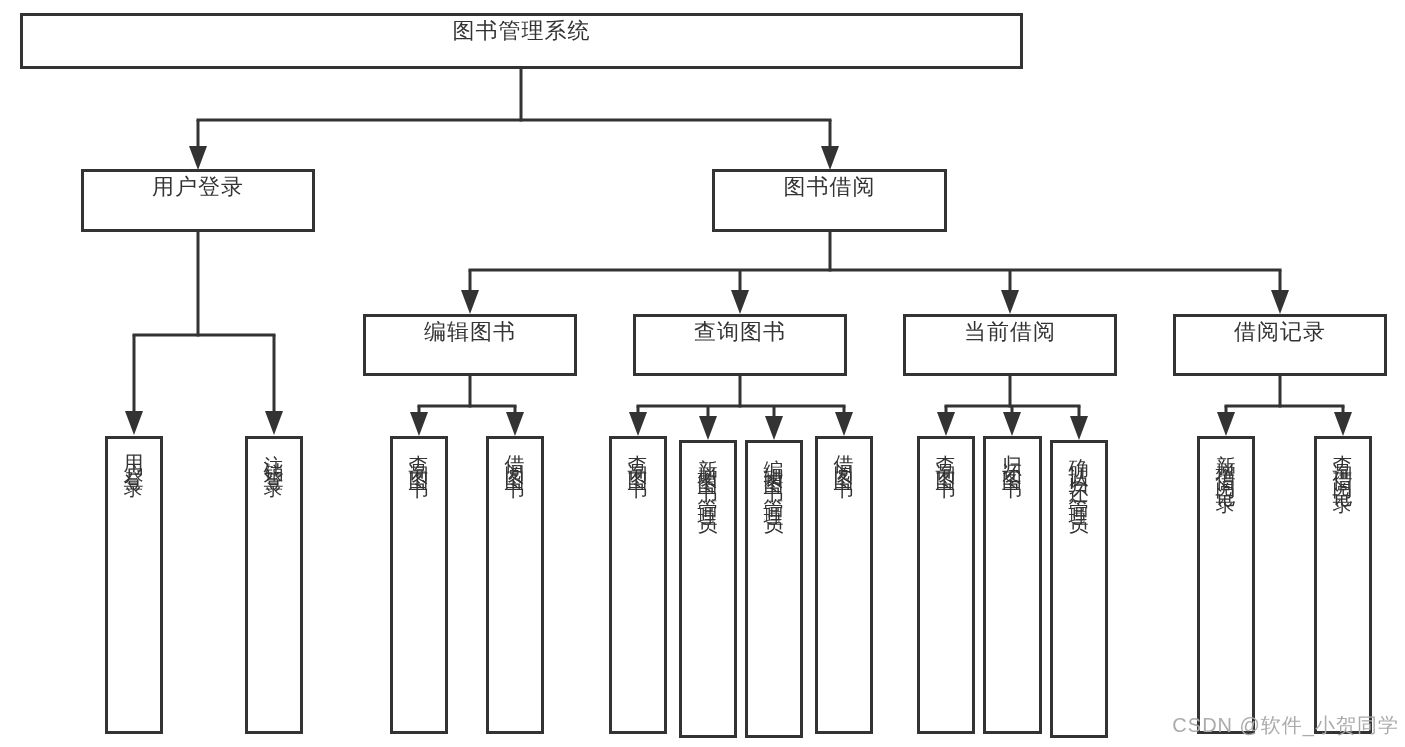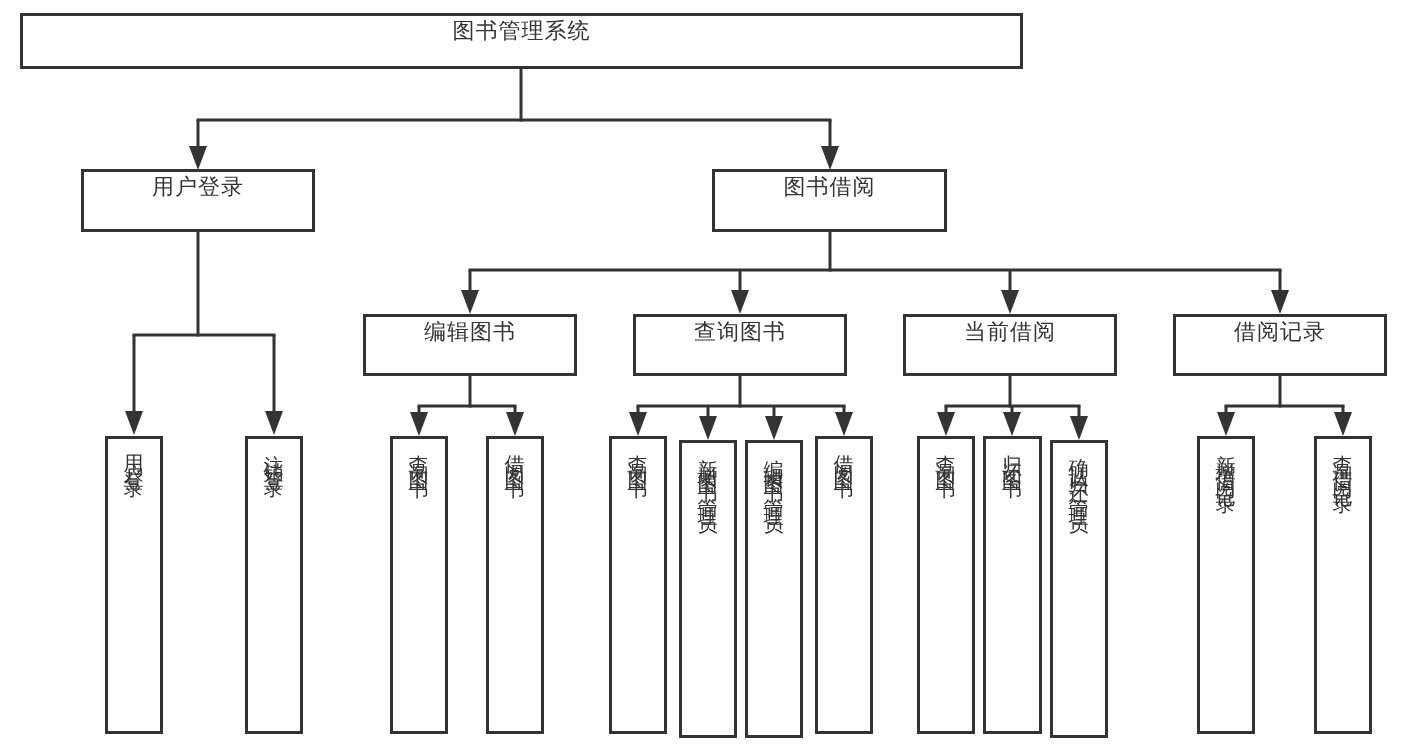--- a/index.html
+++ b/index.html
@@ -186,14 +186,15 @@
     <span class="vtxt">确认归还（管理员）</span>
   </div>
 
   <div class="node node-v" style="left:1197px;top:436px;width:58px;height:298px">
     <span class="vtxt">新增借阅记录</span>
   </div>
   <div class="node node-v" style="left:1314px;top:436px;width:58px;height:298px">
     <span class="vtxt">查询借阅记录</span>
   </div>
 
+  <div id="watermark">CSDN @软件_小贺同学</div>
 
 </div>
 
 </body></html>

